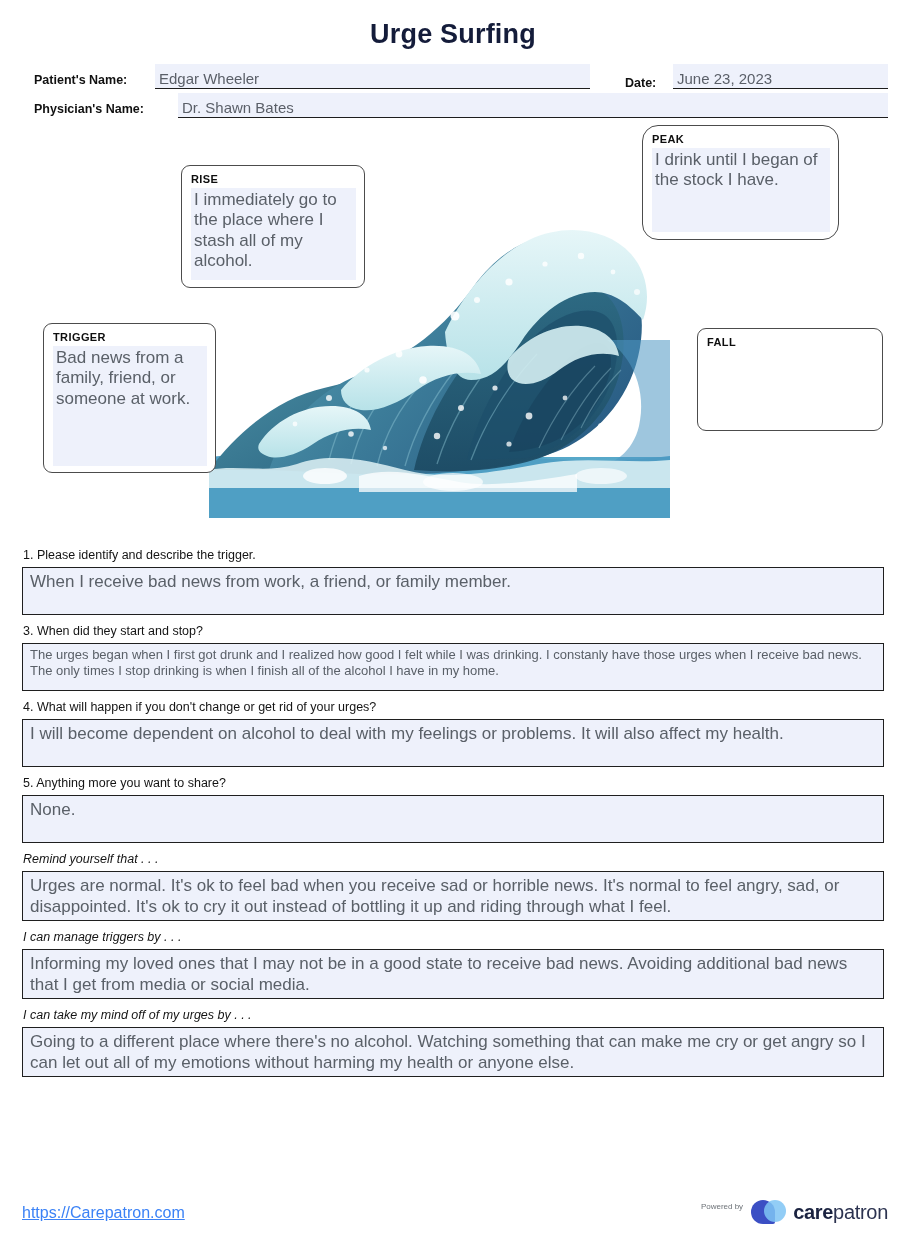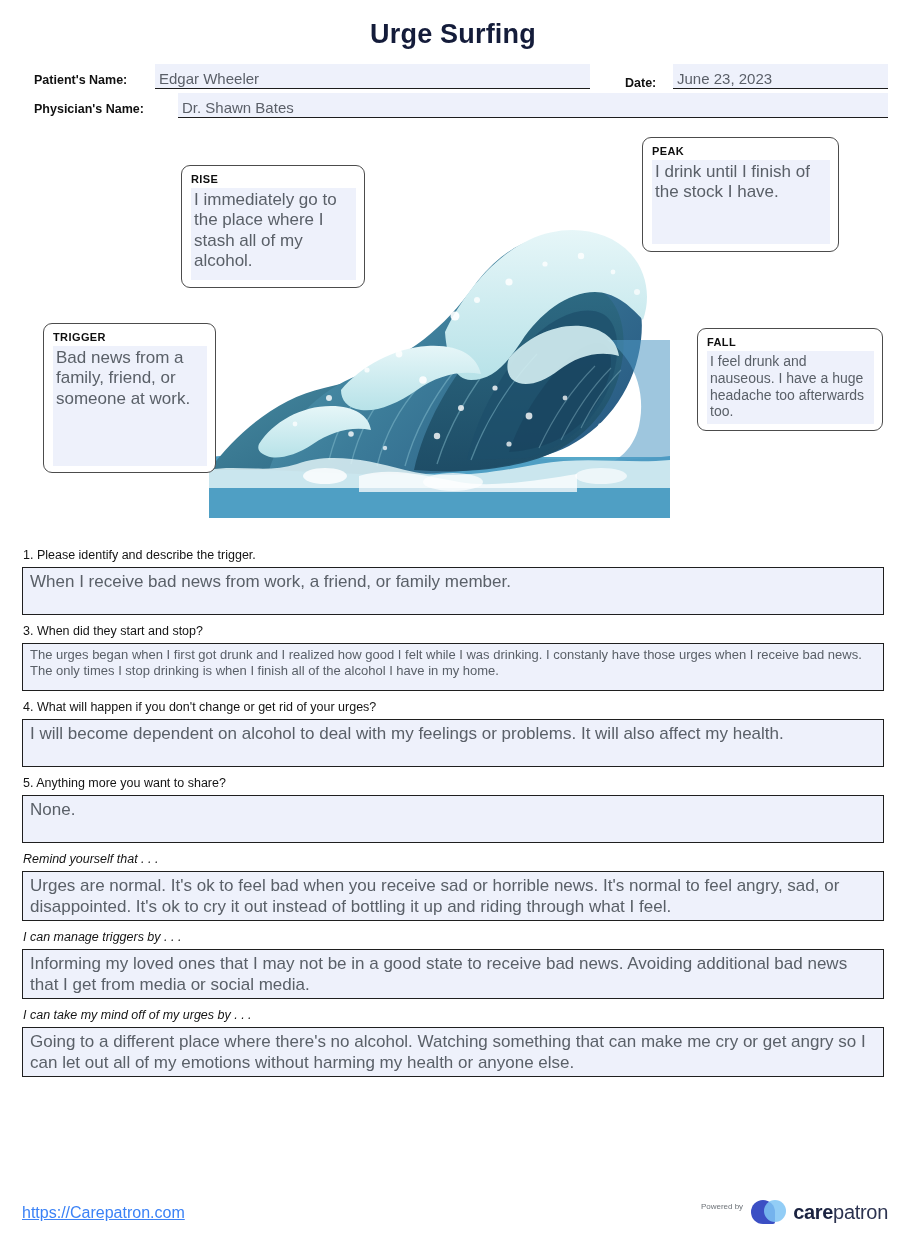--- a/index.html
+++ b/index.html
@@ -81,21 +81,21 @@
   .callout .body {
     background: #eef1fb;
     color: #5a6068;
     padding: 2px 3px 3px 3px;
     line-height: 1.2;
   }
 
   .c-rise    { left: 181px; top: 40px;  width: 184px; height: 123px; }
   .c-rise    .body { font-size: 17px; height: 92px; }
 
-  .c-peak    { left: 642px; top: 12px;   width: 197px; height: 115px; }
+  .c-peak    { left: 642px; top: 0;   width: 197px; height: 115px; border-radius: 16px; }
   .c-peak    .body { font-size: 17px; height: 84px; }
 
   .c-trigger { left: 43px;  top: 198px; width: 173px; height: 150px; }
   .c-trigger .body { font-size: 17px; height: 120px; }
 
   .c-fall    { left: 697px; top: 203px; width: 186px; height: 103px; }
   .c-fall    .body { font-size: 14px; height: 73px; }
 
   
   .qwrap { position: absolute; left: 22px; top: 548px; width: 862px; }
@@ -274,31 +274,30 @@
     </svg>
   </div>
 
   <div class="callout c-rise">
     <div class="cap">RISE</div>
     <div class="body">I immediately go to the place where I stash all of my alcohol.</div>
   </div>
 
   <div class="callout c-peak">
     <div class="cap">PEAK</div>
-    <div class="body">I drink until I finish of the stock I have.</div>
+    <div class="body">I drink until I began of the stock I have.</div>
   </div>
 
   <div class="callout c-trigger">
     <div class="cap">TRIGGER</div>
     <div class="body">Bad news from a family, friend, or someone at work.</div>
   </div>
 
   <div class="callout c-fall">
     <div class="cap">FALL</div>
-    <div class="body">I feel drunk and nauseous. I have a huge headache too afterwards too.</div>
   </div>
 </div>
 
 <div class="qwrap">
 
   <div class="blk">
     <div class="q-label">1. Please identify and describe the trigger.</div>
     <div class="answer big" style="height:48px">When I receive bad news from work, a friend, or family member.</div>
   </div>
 

